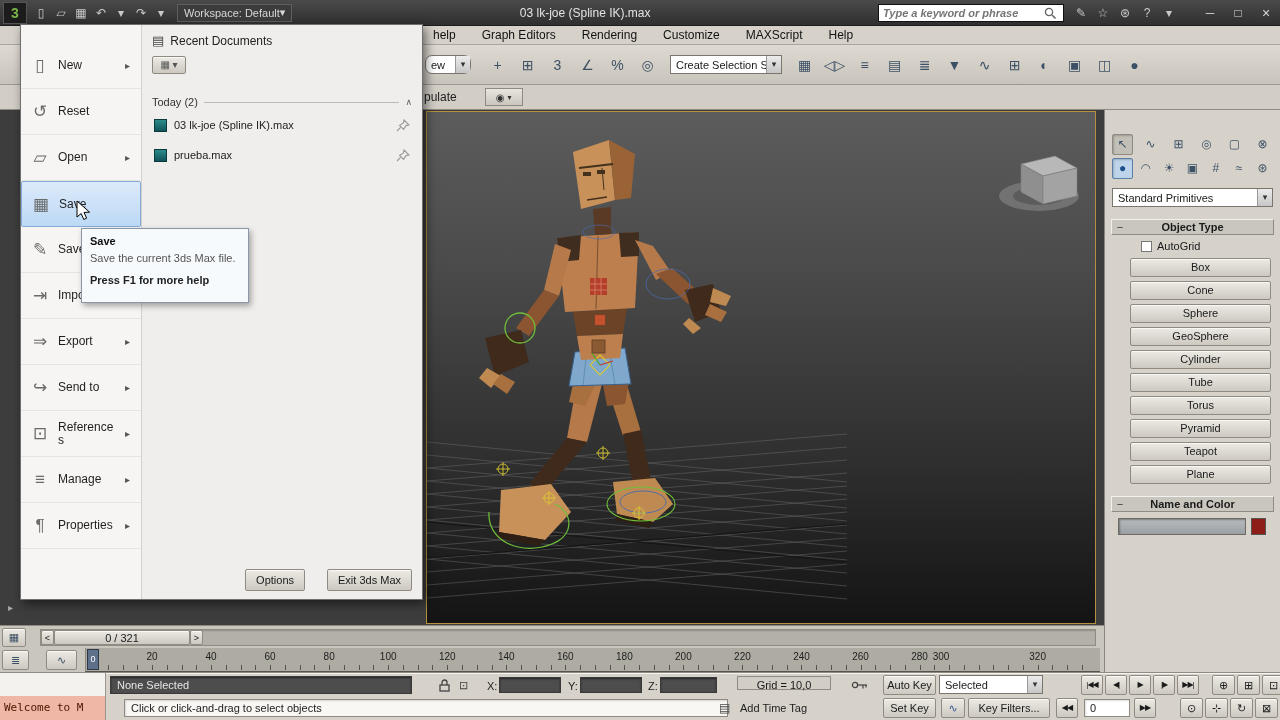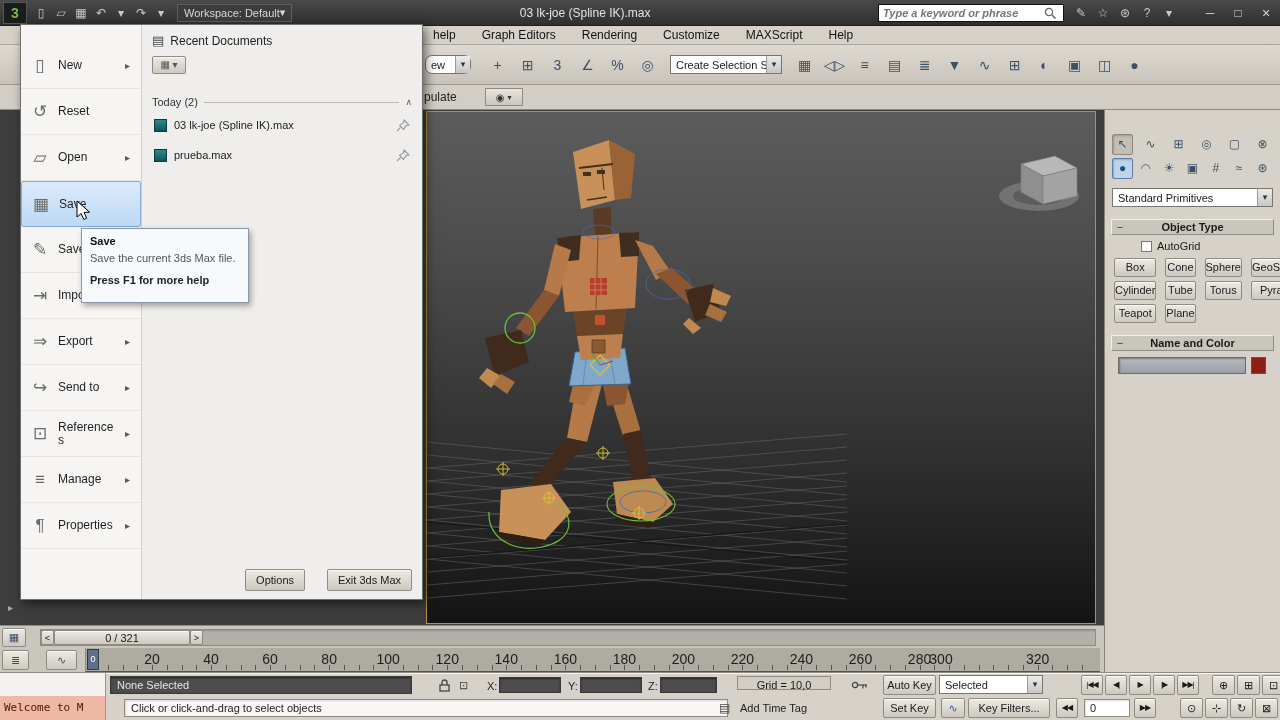--- a/index.html
+++ b/index.html
@@ -62,21 +62,21 @@
   .cp-tab.active { background:#c2bfb7; border-color:#8f8b83; box-shadow:inset 1px 1px 2px #00000033; }
   .cp-cat.active { background:#bdd4ea; border-color:#5a7fa8; color:#1c4f8a; box-shadow:inset 1px 1px 2px #00000033; }
   .cp-combo { margin:8px 7px 0 7px; }
   .rollout { margin:12px 6px 0 6px; height:16px; background:#c9c6be;
     border:1px solid; border-color:#f2f1ee #8f8b83 #8f8b83 #f2f1ee;
     display:flex; align-items:center; font-weight:bold; font-size:11px; }
   .rollout .minus { width:16px; text-align:center; color:#333; font-weight:normal; }
   .rollout .rtitle { flex:1; text-align:center; margin-right:16px; }
   .autogrid-row { display:flex; align-items:center; gap:5px; padding:5px 0 4px 36px; }
   .checkbox { width:11px; height:11px; background:#fff; border:1px solid #777; display:inline-block; }
-  .obj-grid { display:grid; grid-template-columns:1fr 1fr 1fr 1fr; gap:4px 9px; padding:2px 9px 0 9px; }
+  .obj-grid { display:grid; grid-template-columns:1fr; gap:4px 9px; padding:2px 9px 0 25px; }
   .btn { background:linear-gradient(#eceae3,#cdc9c1); border:1px solid #8f8b83; border-radius:2px;
     box-shadow:inset 0 1px 0 #ffffffaa; text-align:center; color:#1a1a1a; }
   .objbtn { height:19px; line-height:17px; font-size:11px; }
   .nc-row { display:flex; gap:5px; padding:6px 9px 0 13px; align-items:center; }
   .nc-field { width:128px; height:17px; background:linear-gradient(#b7bbbe,#9aa0a5);
     border:1px solid #6f6b63; box-shadow:inset 1px 1px 2px #00000055; }
   .nc-swatch { width:15px; height:17px; border:1px solid #555; }
 
   
   #timeline { position:absolute; left:0; top:625px; width:1104px; height:23px; background:#c9c6be;
@@ -88,21 +88,21 @@
   .tl-arrow { width:13px; height:15px; line-height:14px; font-size:9px; }
   .tl-label { width:136px; height:15px; line-height:14px; font-size:11px; }
 
   #rulerrow { position:absolute; left:0; top:648px; width:1104px; height:24px; background:#c9c6be; }
   .rr-icon1 { position:absolute; left:2px; top:2px; width:27px; height:20px; line-height:18px; color:#3d5166; }
   .rr-icon2 { position:absolute; left:46px; top:2px; width:31px; height:20px; line-height:18px; color:#3d5166; }
   #ruler { position:absolute; left:85px; top:0; width:1015px; height:24px; background:#aeaba3;
     border-bottom:1px solid #55534c; border-left:1px solid #8f8b83; }
   .rticks { position:absolute; left:7px; bottom:1px; width:1002px; height:5px;
     background:repeating-linear-gradient(90deg,#55534c 0 1px,transparent 1px 14.76px); }
-  .rlabel { position:absolute; top:3px; transform:translateX(-50%); font-size:14px; color:#1d1d1d; }
+  .rlabel { position:absolute; top:3px; transform:translateX(-50%); font-size:10px; color:#1d1d1d; }
   .time-handle { position:absolute; left:1px; top:1px; width:12px; height:21px; background:#5f718a;
     border:1px solid #2e3a4a; color:#fff; font-size:9px; text-align:center; line-height:19px; }
 
   
   #status1,#status2 { position:absolute; left:0; width:1280px; height:24px; background:#d6d2ca; }
   #status1 { top:672px; border-top:1px solid #8f8b83; box-shadow:inset 0 1px 0 #f5f4f1; }
   #status2 { top:696px; }
   .abs { position:absolute; }
   .dark-field { background:#4d4d4d; border:1px solid #3a3a3a; box-shadow:inset 0 1px 2px #00000088; color:#e6e6e6; }
   .light-field { background:#f8f7f4; border:1px solid #8f8b83; box-shadow:inset 1px 1px 2px #00000022; color:#222; }

